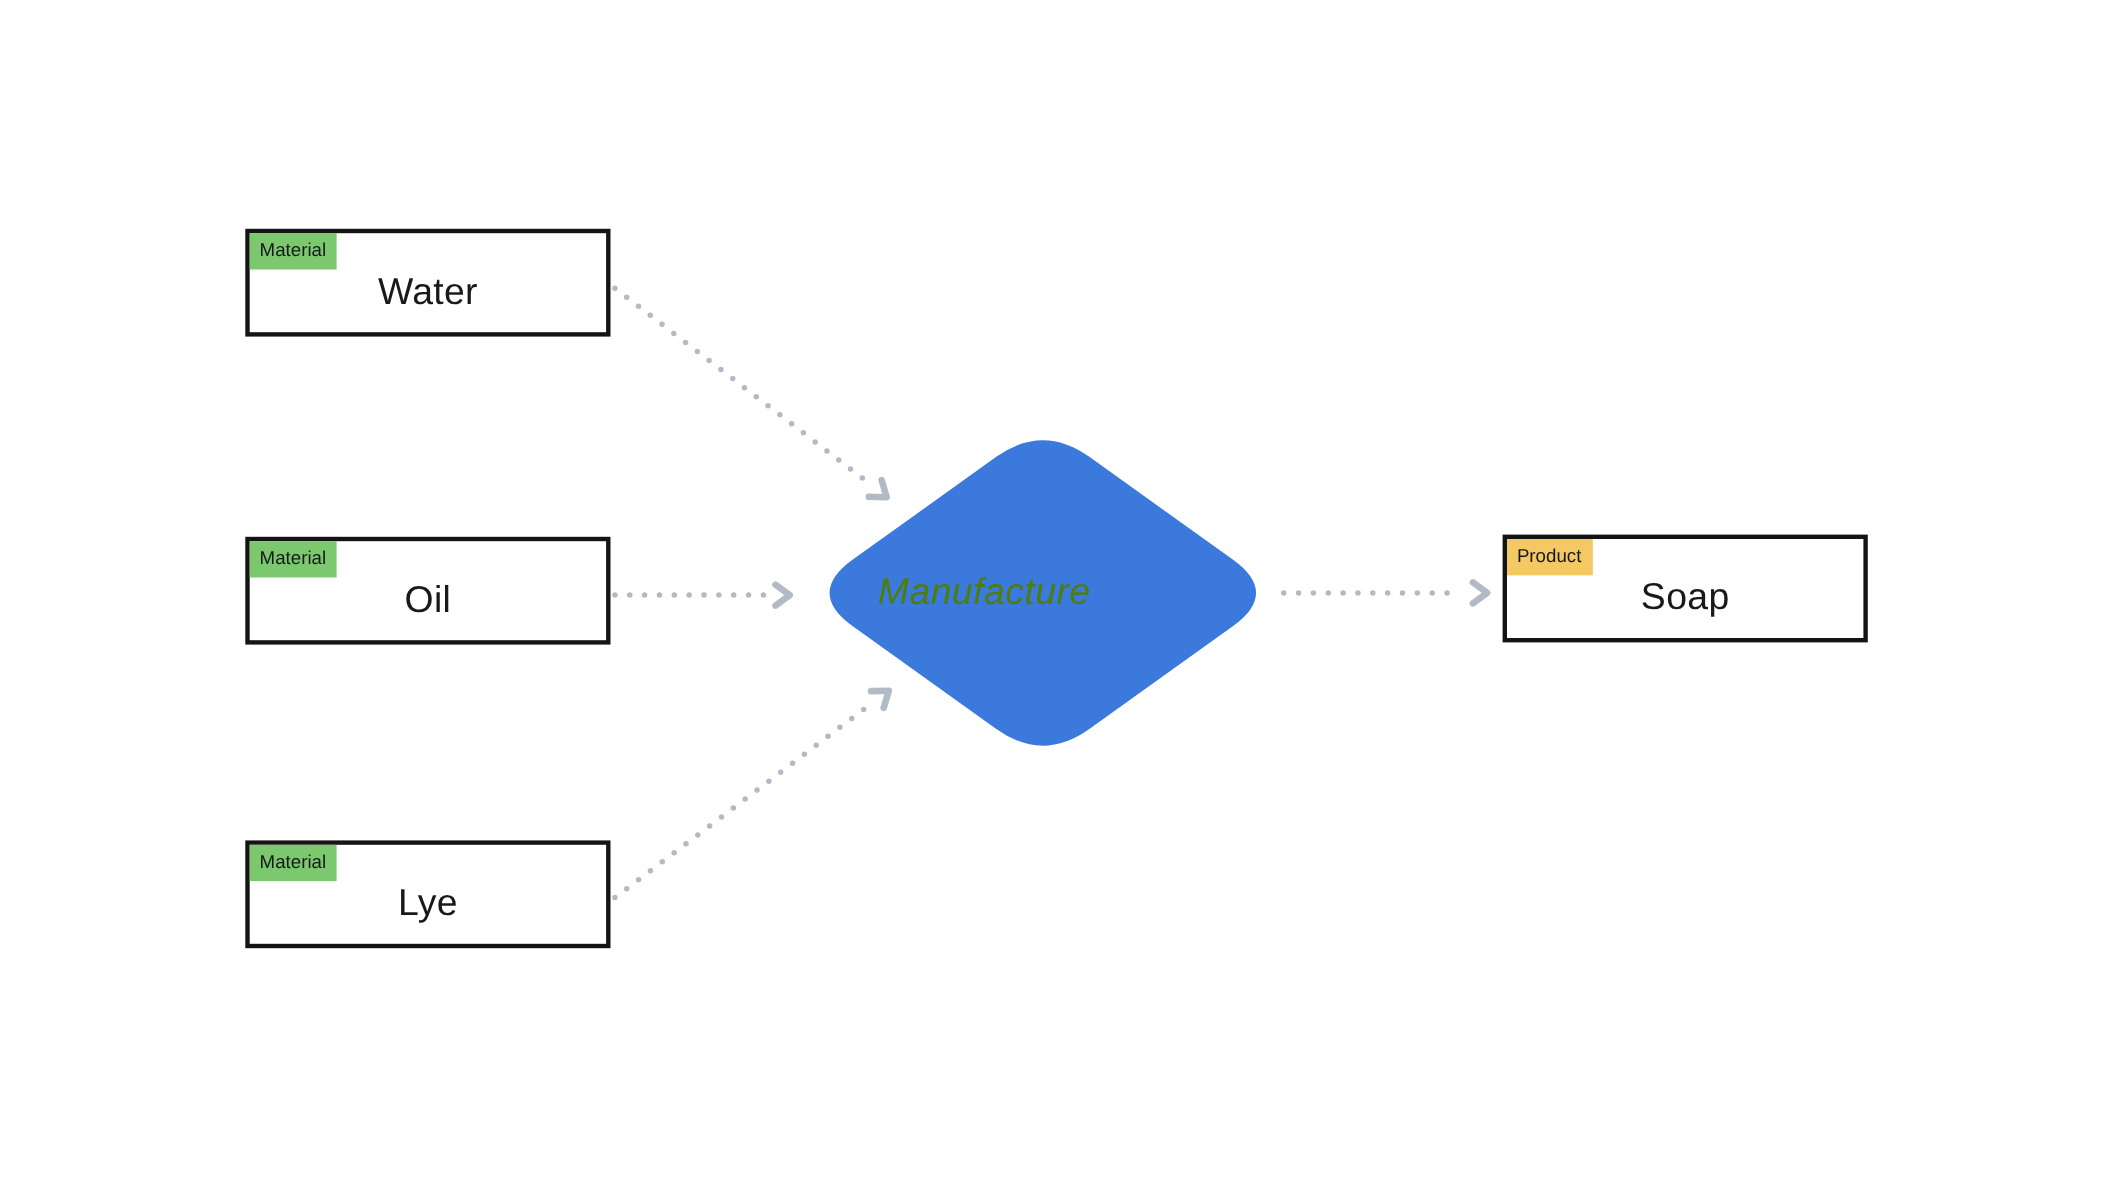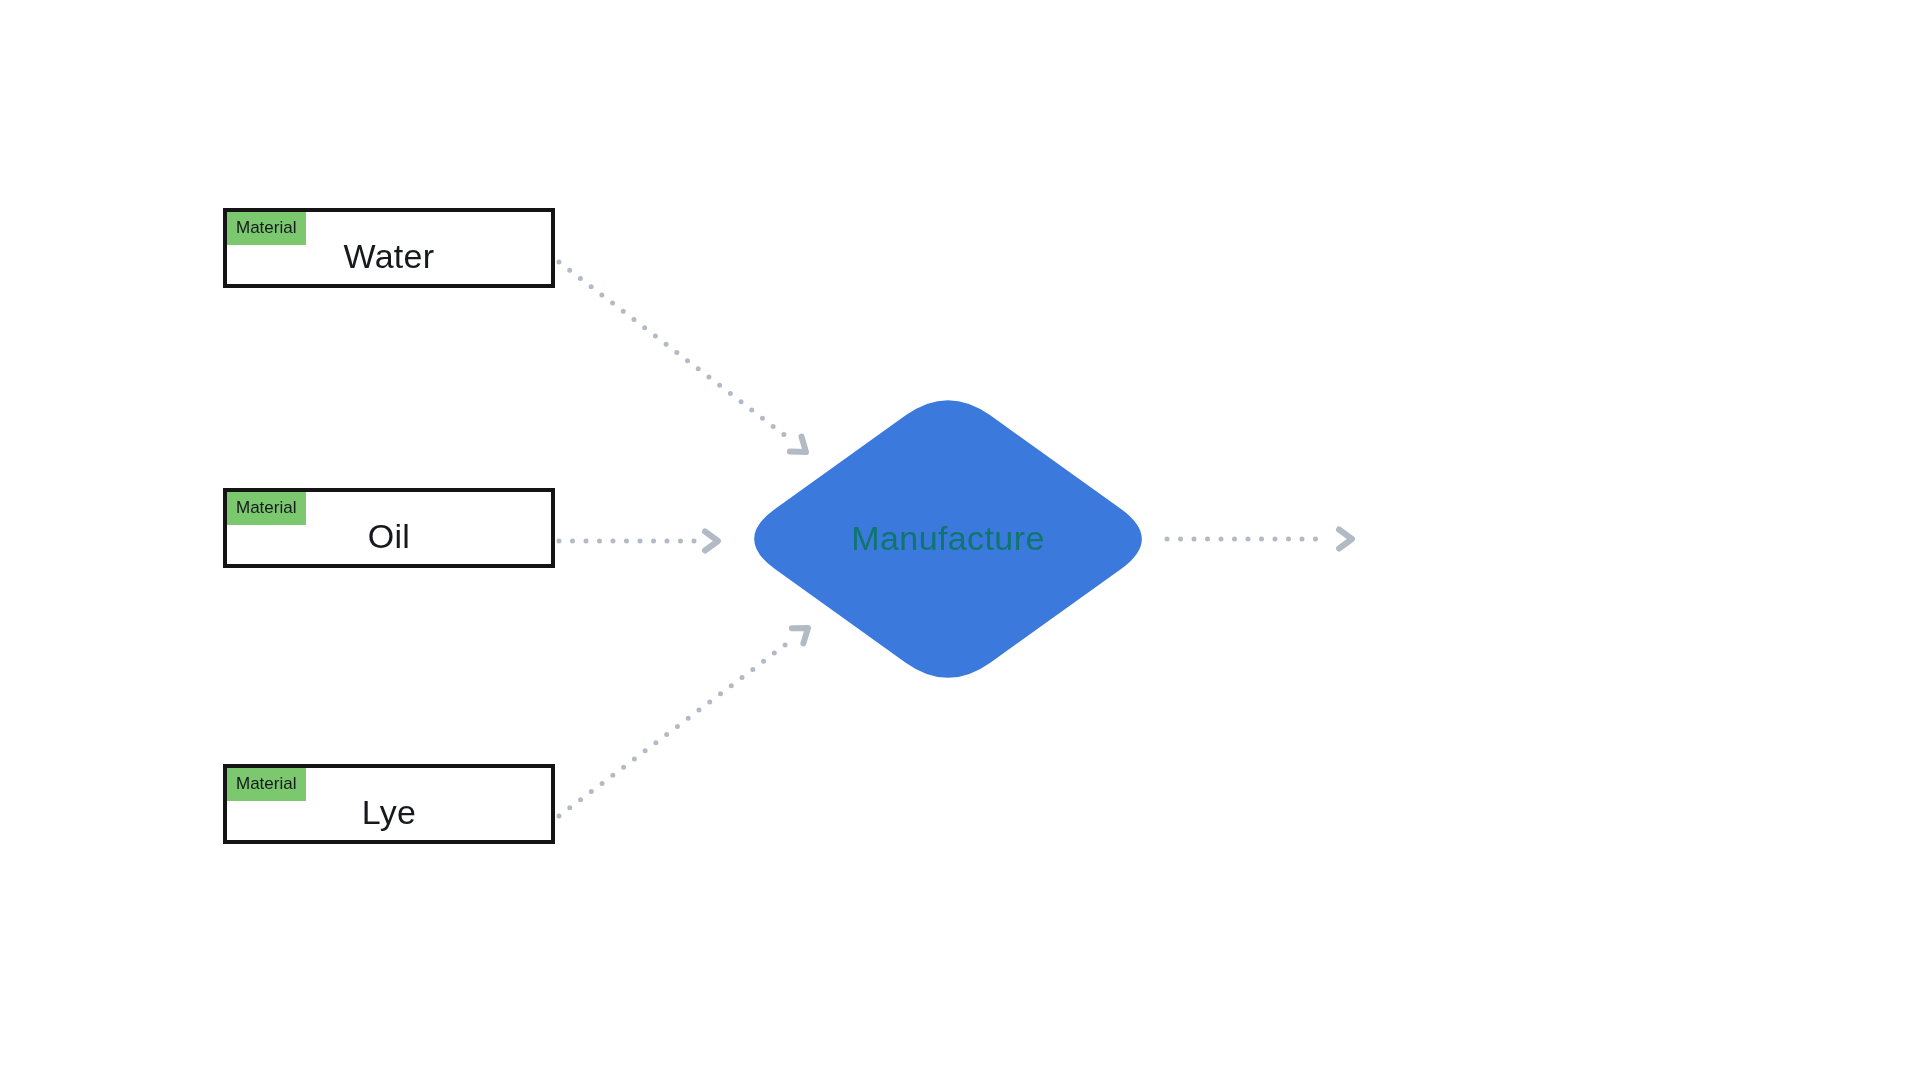--- a/index.html
+++ b/index.html
@@ -19,21 +19,21 @@
   }
   svg.layer {
     position: absolute;
     left: 0; top: 0;
     width: 1920px;
     height: 1080px;
   }
   .node {
     position: absolute;
     width: 332px;
-    height: 80px;
+    height: 98px;
     box-sizing: border-box;
     border: 4px solid #141414;
     background: #ffffff;
     display: flex;
     align-items: center;
     justify-content: center;
   }
   .node .badge {
     position: absolute;
     left: 0;
@@ -54,25 +54,25 @@
   }
   #node-water { left: 223px; top: 208px; }
   #node-oil   { left: 223px; top: 488px; }
   #node-lye   { left: 223px; top: 764px; }
   #node-soap  { left: 1366px; top: 486px; }
   .process-label {
     position: absolute;
     left: 798px;
     top: 519px;
     width: 300px;
-    text-align: center;
     font-size: 34px;
-    color: #0f766e;
+    color: #4d7c0f;
     letter-spacing: 0.4px;
     pointer-events: none;
+    font-style: italic;
   }
   .connector-line {
     fill: none;
     stroke-width: 5;
     stroke-linecap: round;
     stroke-dasharray: 0 13.5;
   }
   .connector-head {
     fill: none;
     stroke-width: 6;
@@ -124,14 +124,18 @@
   <div class="node" id="node-oil">
     <span class="badge material">Material</span>
     <span class="node-label">Oil</span>
   </div>
 
   <div class="node" id="node-lye">
     <span class="badge material">Material</span>
     <span class="node-label">Lye</span>
   </div>
 
+  <div class="node" id="node-soap">
+    <span class="badge product">Product</span>
+    <span class="node-label">Soap</span>
+  </div>
 
 </div>
 
 </body></html>

